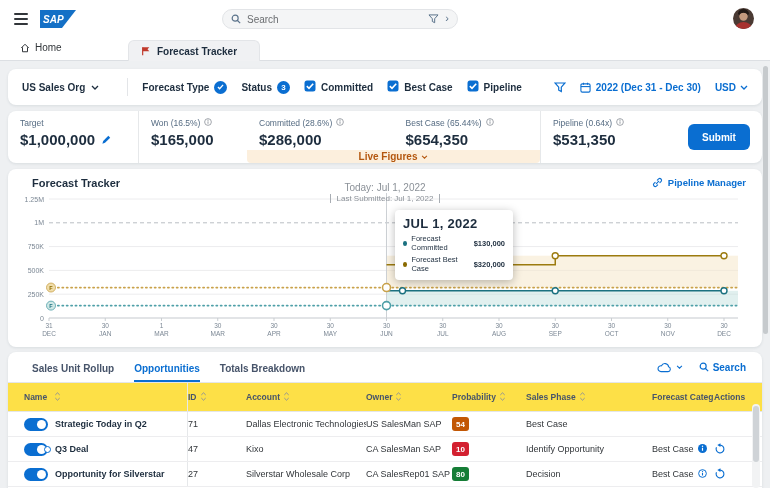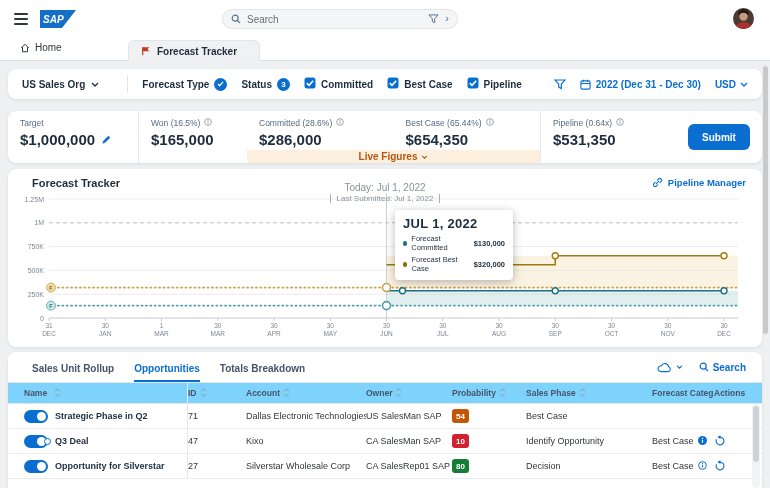--- a/index.html
+++ b/index.html
@@ -17,21 +17,21 @@
   .avatar{position:absolute;right:16px;top:8px;width:21px;height:21px;border-radius:50%;overflow:hidden;cursor:pointer}
 
   
   .tabbar{position:absolute;top:38px;left:0;right:0;height:23px;background:#fff;border-bottom:1px solid #dcdfe3;z-index:5}
   .home-tab{position:absolute;left:20px;top:4px;display:flex;align-items:center;gap:5px;font-size:10px;color:#32363a;cursor:pointer}
   .active-tab{position:absolute;left:128px;top:2px;width:132px;height:21px;background:#f0f1f3;border:1px solid #e3e5e8;border-bottom:none;border-radius:6px 6px 0 0;display:flex;align-items:center;gap:6px;padding:0 12px;font-size:10px;font-weight:bold;color:#1d2d3e;cursor:pointer}
 
   .card{position:absolute;background:#fff;border-radius:8px;box-shadow:0 1px 3px rgba(34,54,73,.10)}
 
   
-  .filtercard{left:8px;top:69px;width:754px;height:30px;display:flex;align-items:center;padding:0 14px;gap:14px}
+  .filtercard{left:8px;top:69px;width:754px;height:36px;display:flex;align-items:center;padding:0 14px;gap:14px}
   .org{display:flex;align-items:center;gap:6px;font-size:10px;font-weight:bold;color:#1d2d3e;cursor:pointer;padding-right:14px}
   .vdiv{width:1px;height:18px;background:#e3e5e8}
   .pillgrp{display:flex;align-items:center;gap:5px;font-size:10px;font-weight:bold;color:#1d2d3e;cursor:pointer}
   .circ{width:13px;height:13px;border-radius:50%;background:#0a6ed1;color:#fff;font-size:8px;font-weight:bold;display:flex;align-items:center;justify-content:center}
   .checks{display:flex;align-items:center;gap:14px}
   .checkitem{display:flex;align-items:center;gap:5px;font-size:10px;font-weight:bold;color:#1d2d3e;cursor:pointer}
   .fspacer{flex:1}
   .period{display:flex;align-items:center;gap:5px;font-size:10px;font-weight:bold;color:#0a6ed1;cursor:pointer}
   .currency{display:flex;align-items:center;gap:4px;font-size:10px;font-weight:bold;color:#0a6ed1;cursor:pointer}
 
@@ -65,21 +65,21 @@
 
   
   .tablecard{left:8px;top:352px;width:754px;height:136px;border-radius:8px 8px 0 0;overflow:hidden}
   .tabsrow{height:30px;display:flex;align-items:center;padding:0 16px 0 24px}
   .ttabs{display:flex;gap:20px;height:100%}
   .ttab{display:flex;align-items:center;font-size:10px;font-weight:bold;color:#47546a;cursor:pointer;border-bottom:2px solid transparent;padding-top:4px}
   .ttab.active{color:#0a6ed1;border-bottom-color:#0a6ed1}
   .tabactions{margin-left:auto;display:flex;align-items:center;gap:16px}
   .tact{display:flex;align-items:center;gap:4px;font-size:10px;font-weight:bold;color:#0a6ed1;cursor:pointer}
   .thead,.trow{display:grid;grid-template-columns:164px 58px 120px 86px 74px 126px 62px 36px;padding-left:16px;align-items:center}
-  .thead{height:22px;border-top:1px solid #e4e6e8;border-bottom:1px solid #e4e6e8;background:#7dd3fc}
+  .thead{height:30px;border-top:1px solid #e4e6e8;border-bottom:1px solid #e4e6e8;background:#fde047}
   .hcell{display:flex;align-items:center;gap:3px;font-size:8.5px;font-weight:bold;color:#47546a;white-space:nowrap;overflow:hidden;height:100%}
   .trow{height:25px;border-bottom:1px solid #ededef}
   .tcell{font-size:9px;color:#32363a;white-space:nowrap;overflow:hidden;height:100%;display:flex;align-items:center}
   .c0{border-right:1px solid #e6e8ea;padding-right:6px;gap:7px}
   .namelbl{font-weight:bold;color:#1d2d3e;font-size:9px}
   .toggle{position:relative;width:24px;height:13px;border-radius:7px;background:#0a6ed1;flex:none;cursor:pointer}
   .toggle .knob{position:absolute;right:2px;top:2px;width:9px;height:9px;border-radius:50%;background:#fff}
   .toggle .tbadge{position:absolute;right:-3px;top:3px;width:7px;height:7px;border-radius:50%;background:#fff;border:1.5px solid #0a6ed1}
   .probbadge{min-width:17px;height:14px;border-radius:3px;color:#fff;font-size:8px;font-weight:bold;display:flex;align-items:center;justify-content:center;padding:4px 3px}
   .fcat{gap:4px}
@@ -455,21 +455,21 @@
         <div class="hcell">
           <span>Actions</span>
         </div>
       </div>
     <div id="table-body">
         <div class="trow">
           <div class="tcell c0">
             <div class="toggle">
               <span class="knob"></span>
             </div>
-            <span class="namelbl">Strategic Phase in Q2</span>
+            <span class="namelbl">Strategic Today in Q2</span>
           </div>
           <div class="tcell">71</div>
           <div class="tcell">Dallas Electronic Technologies</div>
           <div class="tcell">US SalesMan SAP</div>
           <div class="tcell">
             <span class="probbadge" style="background: rgb(194, 87, 5);">54</span>
           </div>
           <div class="tcell fcat">
             <span>Best Case</span>
           </div>

